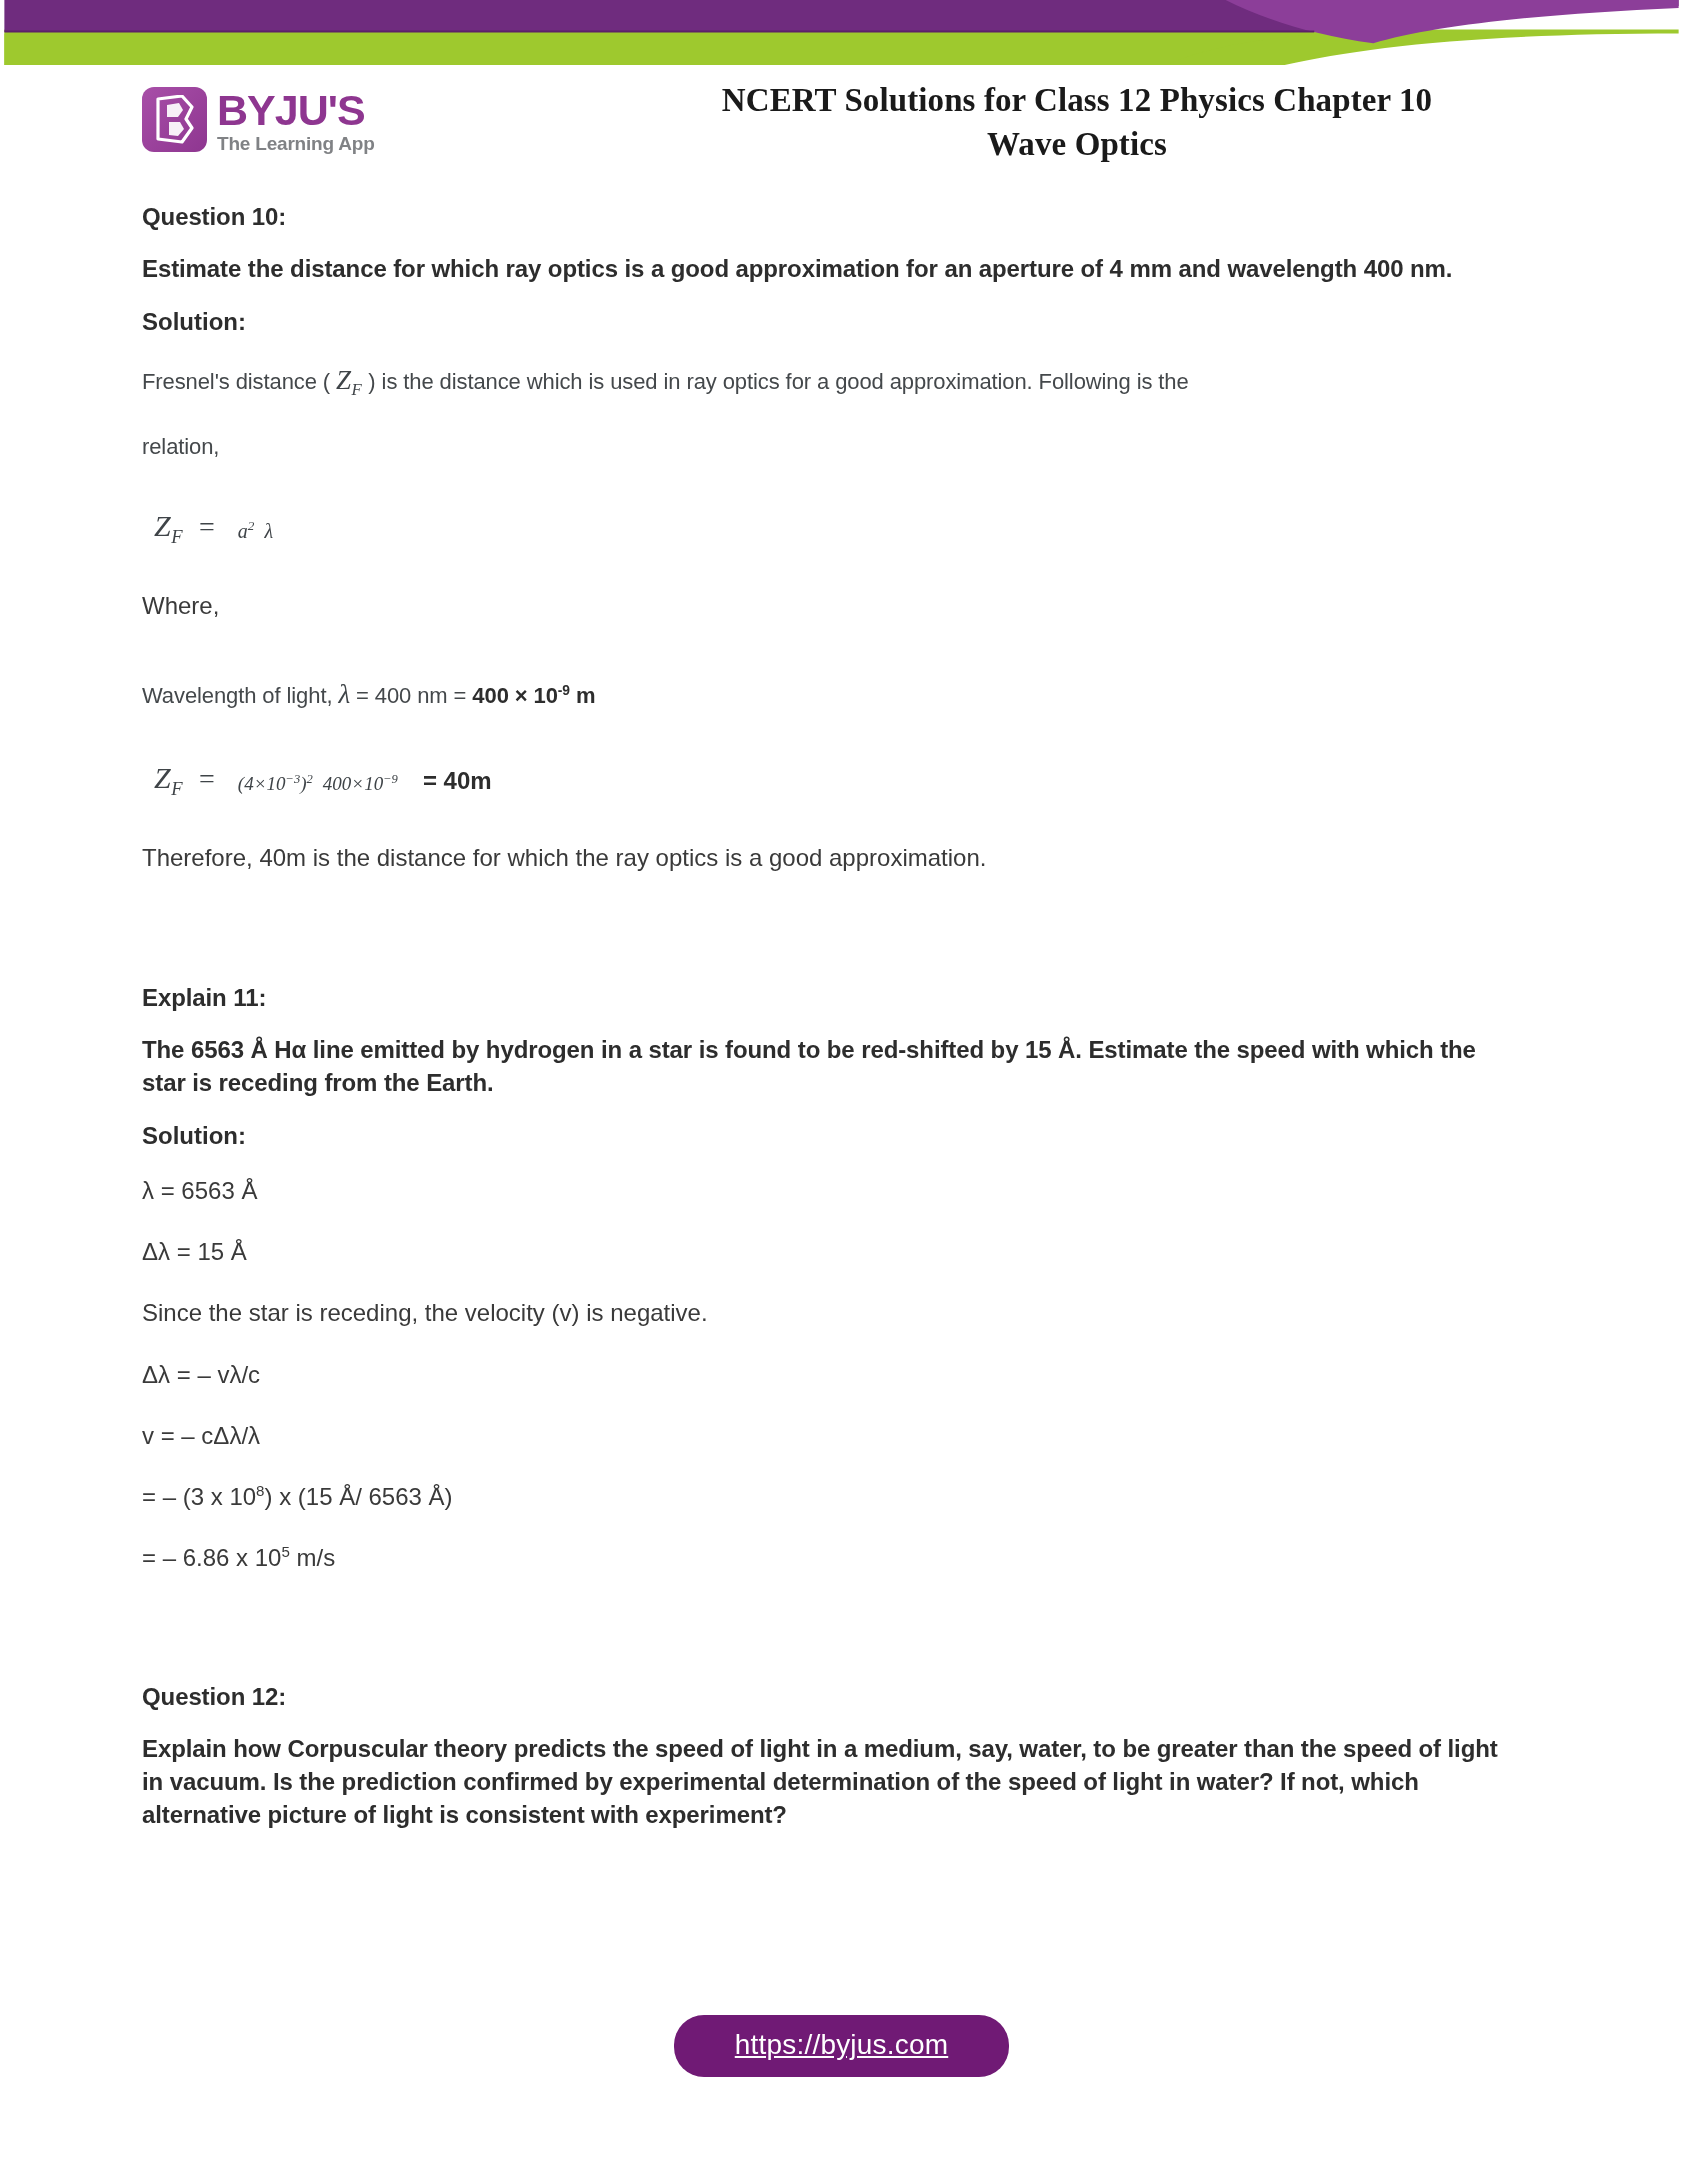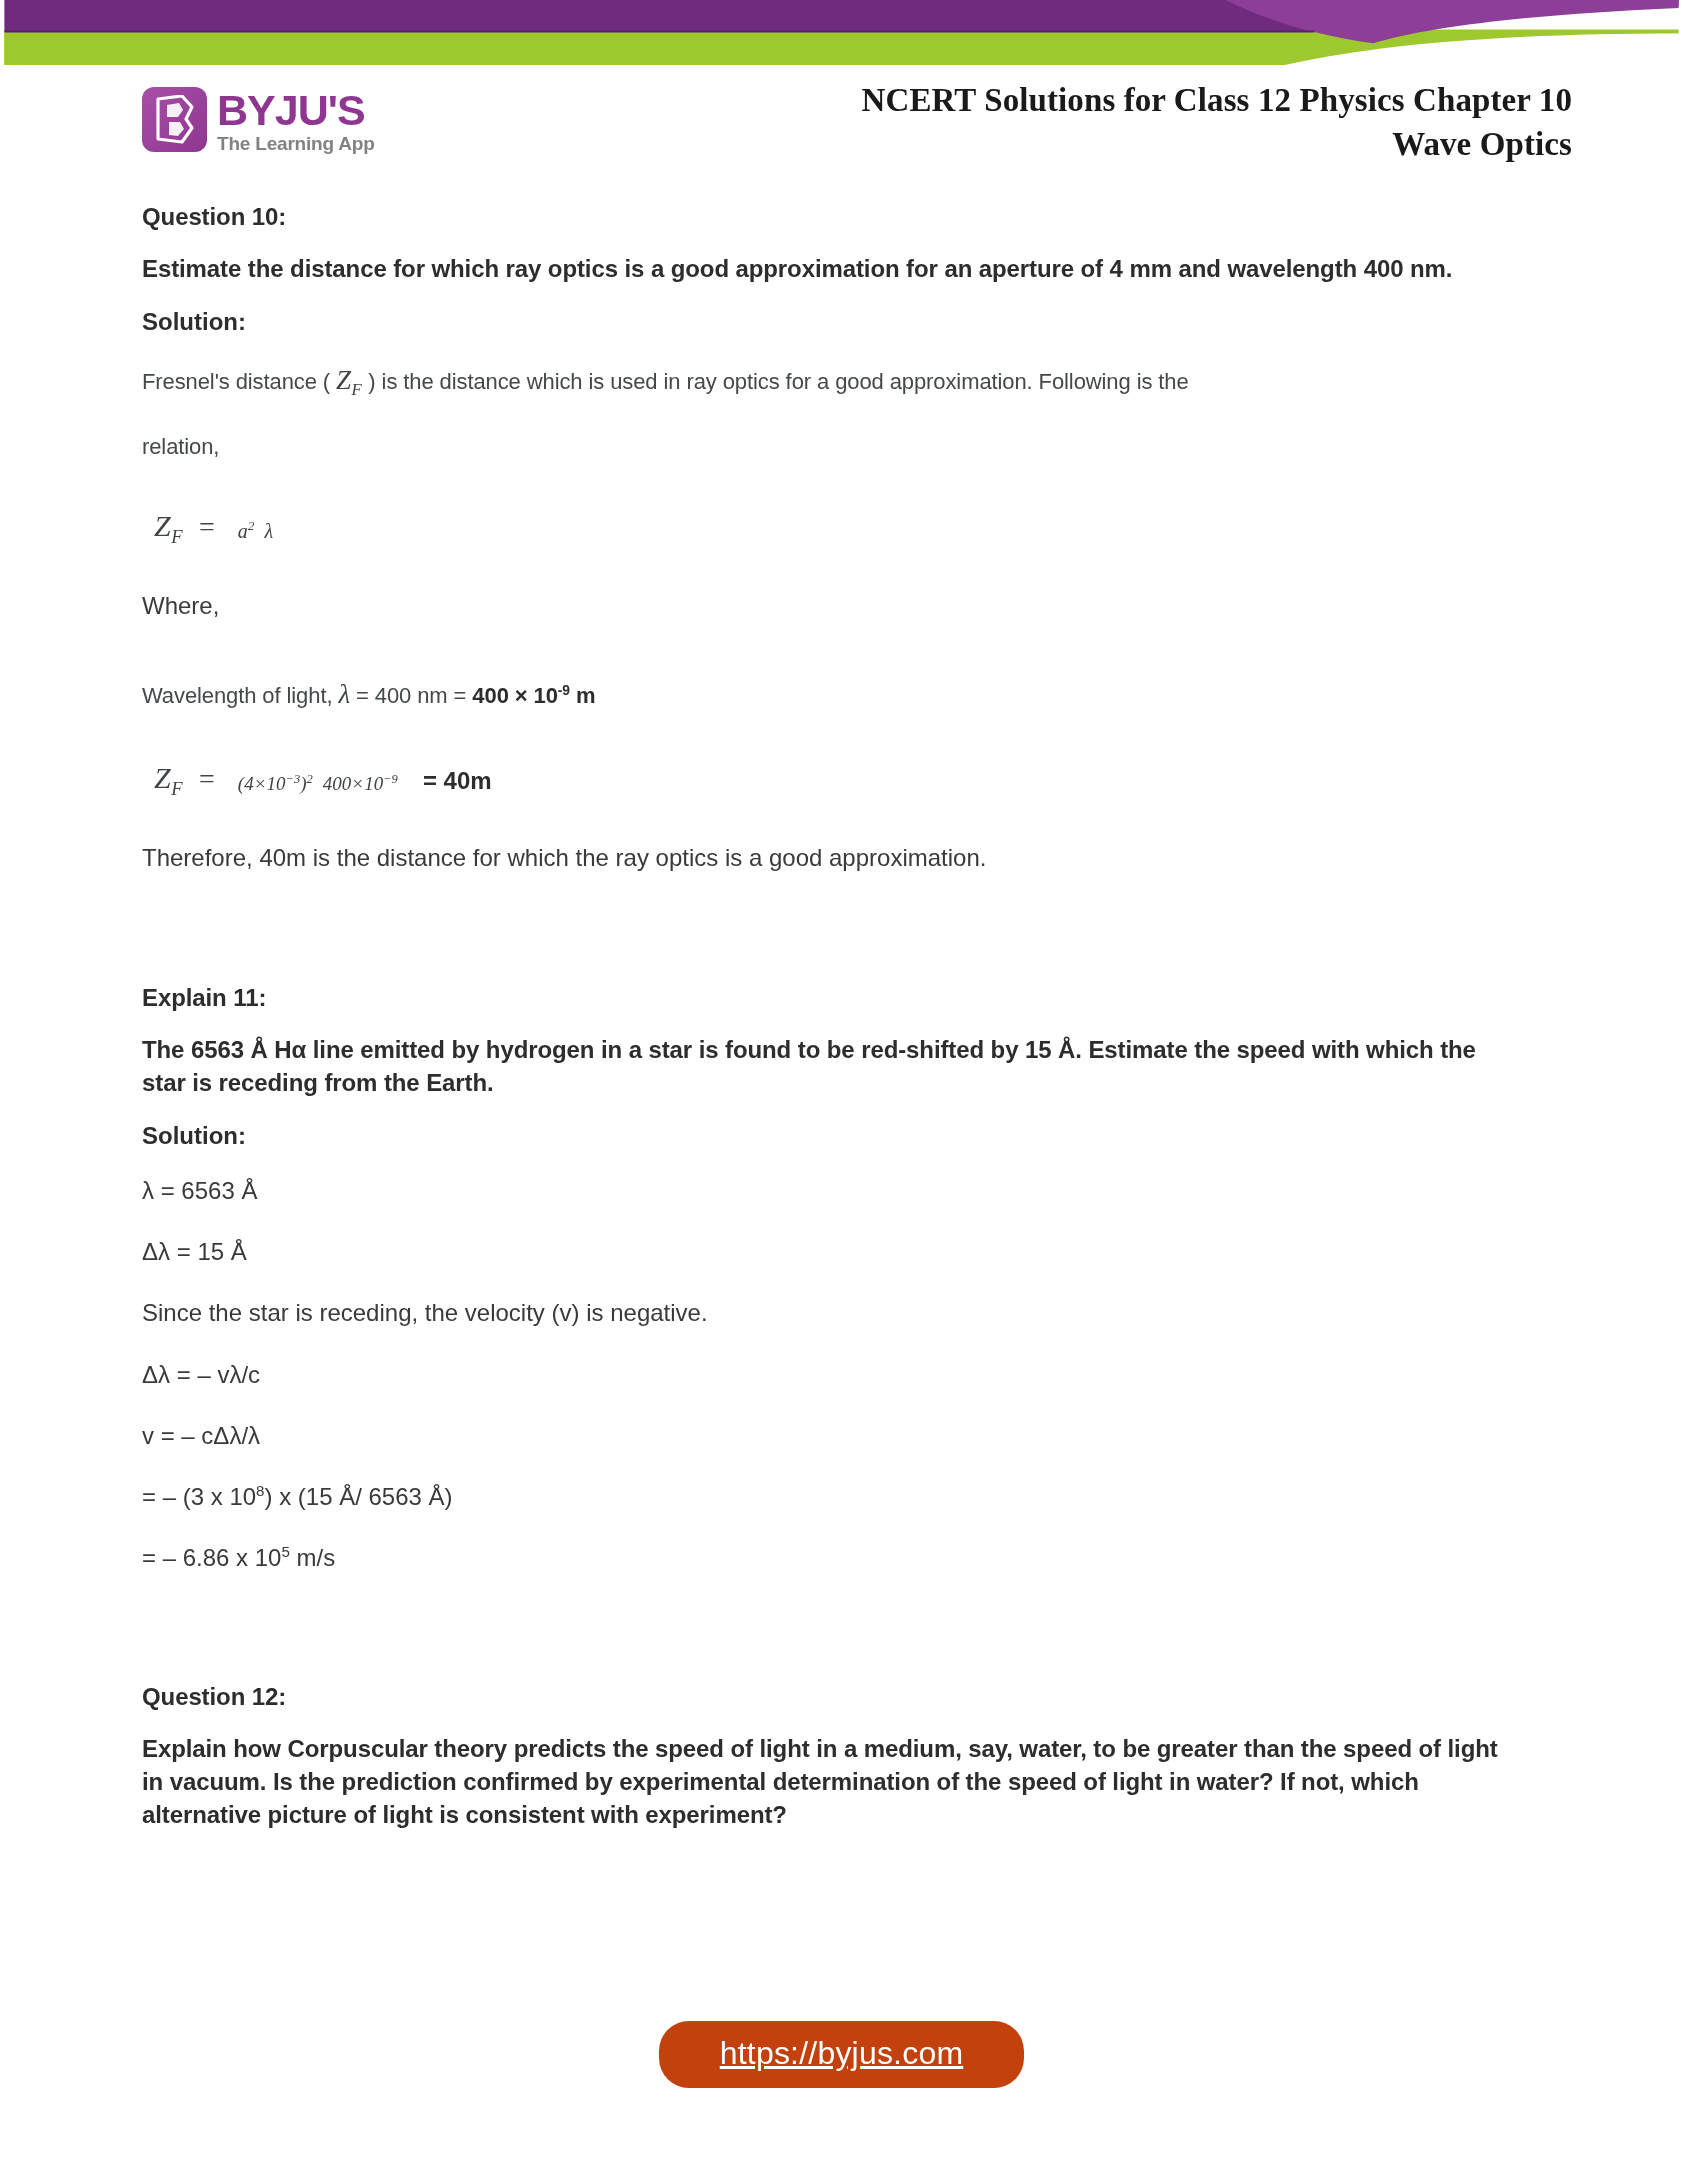--- a/index.html
+++ b/index.html
@@ -82,21 +82,21 @@
     display: block;
     margin-top: 3px;
     letter-spacing: -0.2px;
   }
 
   .doc-title {
     position: absolute;
     right: 111px;
     top: 8px;
     width: 990px;
-    text-align: right;
+    text-align: center;
     font-family: "Liberation Serif", "DejaVu Serif", serif;
     font-weight: bold;
     font-size: 33px;
     line-height: 1.32;
     color: #1a1a1a;
     letter-spacing: 0.1px;
   }
 
   
   .content {
@@ -228,29 +228,28 @@
   
   .footer {
     position: absolute;
     left: 0;
     top: 2015px;
     width: 1683px;
     display: flex;
     justify-content: center;
   }
   .url-pill {
-    background: #c2410c;
+    background: #701a75;
     color: #ffffff;
-    font-size: 32px;
+    font-size: 28px;
     border-radius: 30px;
     padding: 14px 61px 16px 61px;
     letter-spacing: 0.2px;
     font-family: "Liberation Sans", sans-serif;
     display: inline-block;
-    margin-top: 6px;
   }
 </style>
 </head>
 <body>
 
 <div class="header-deco">
   <svg width="1683" height="65" viewBox="0 0 1700 66" xmlns="http://www.w3.org/2000/svg">
 
     <path d="M0,30 L1700,30 L1700,34 C1500,34 1380,48 1300,66 L0,66 Z" fill="#9ec92e"></path>
 

